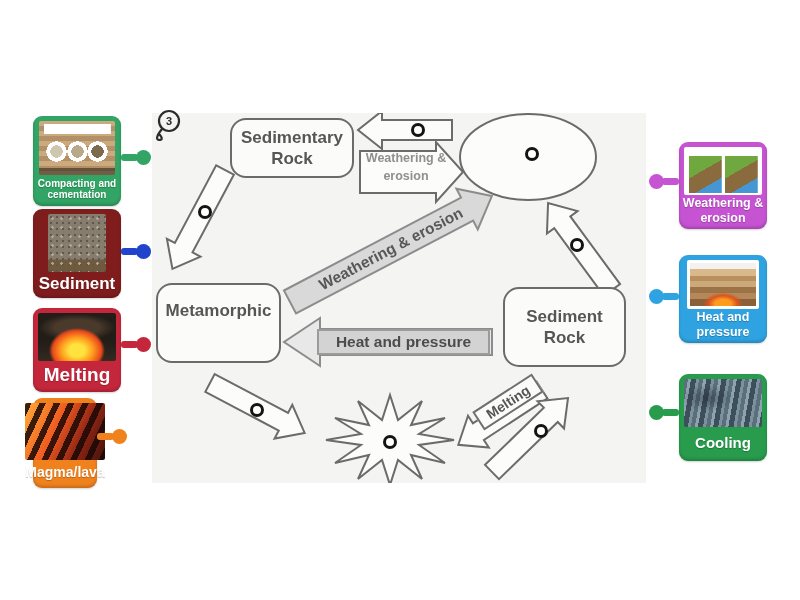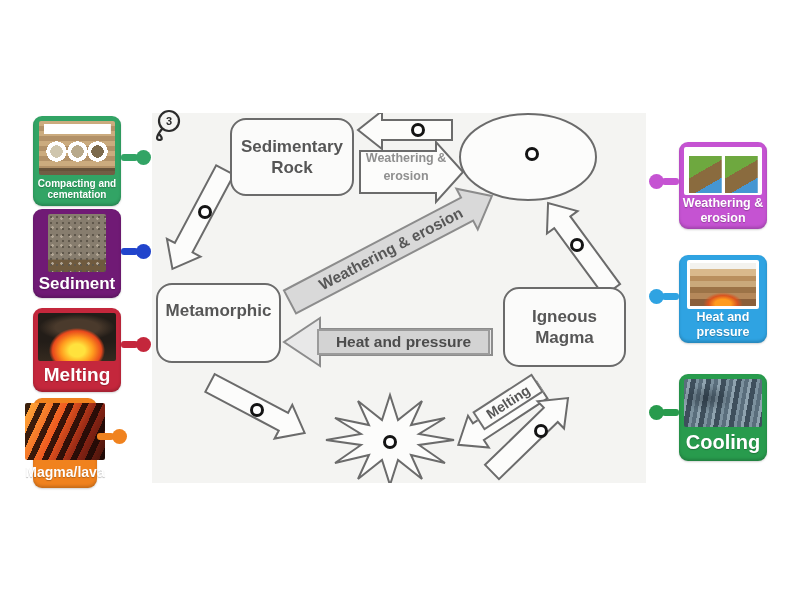--- a/index.html
+++ b/index.html
@@ -7,21 +7,21 @@
   .stage{position:relative;width:800px;height:600px;}
 
   
   .diagram{position:absolute;left:152px;top:113px;width:494px;height:370px;background:#f4f4f2;}
   .diagram svg{position:absolute;left:0;top:0;}
 
   
   .node{position:absolute;border:2px solid #6b6b6b;border-radius:16px;background:#fbfbfa;
         display:flex;align-items:center;justify-content:center;text-align:center;
         color:#565656;font-weight:bold;font-size:17px;line-height:1.25;box-sizing:border-box;}
-  .node-sedimentary{left:230px;top:118px;width:124px;height:78px;}
+  .node-sedimentary{left:230px;top:118px;width:124px;height:60px;}
   .node-sedimentary span{width:112px;}
   .node-metamorphic{left:156px;top:283px;width:125px;height:80px;align-items:flex-start;padding-top:15px;}
   .node-igneous{left:503px;top:287px;width:123px;height:80px;}
   .node-igneous span{width:80px;}
 
   
   .cycle-title{position:absolute;left:402px;top:304px;transform:translate(-50%,-50%);
         text-align:center;color:#4c4c4c;font-weight:bold;font-size:24px;line-height:30px;letter-spacing:.5px;white-space:nowrap;}
 
   
@@ -47,21 +47,21 @@
   .card{position:absolute;border-radius:9px;display:flex;flex-direction:column;align-items:center;
         box-sizing:border-box;cursor:grab;box-shadow:inset 0 -2px 3px rgba(0,0,0,.18), 0 1px 2px rgba(0,0,0,.18);}
   .card .label{flex:1;display:flex;align-items:center;justify-content:center;text-align:center;
         color:#ffffff;font-weight:bold;line-height:1.15;padding:1px 3px 4px;
         text-shadow:0 1px 1px rgba(0,0,0,.25);}
   .card .img{margin-top:5px;border-radius:2px;}
   .pin-line{position:absolute;height:7px;border-radius:3px;}
   .pin-dot{position:absolute;width:15px;height:15px;border-radius:50%;}
 
   .c-green1{background:#32a465;}  .p-green1{background:#32a465;}
-  .c-blue1{background:#701a75;align-items:center;}   .p-blue1{background:#2144cc;}
+  .c-blue1{background:#7f1d1d;align-items:center;}   .p-blue1{background:#2144cc;}
   .c-red1{background:#c4273c;}    .p-red1{background:#c4273c;}
   .c-orange1{background:#f0821e;} .p-orange1{background:#f0821e;}
   .c-purple1{background:#c553d2;} .p-purple1{background:#c553d2;}
   .c-skyblue1{background:#2fa3e2;}.p-skyblue1{background:#2fa3e2;}
   .c-green2{background:#289b4d;}  .p-green2{background:#289b4d;}
 
   
   .img-compaction{width:76px;height:54px;background-color:#c2a275;
     background-image:
       linear-gradient(#ffffff,#ffffff),
@@ -153,21 +153,21 @@
     </svg>
   </div>
 
   <div class="node node-sedimentary">
     <span>Sedimentary Rock</span>
   </div>
   <div class="node node-metamorphic">
     <span>Metamorphic</span>
   </div>
   <div class="node node-igneous">
-    <span>Igneous Magma</span>
+    <span>Sediment Rock</span>
   </div>
 
 
   <div class="lbl-weathering-small">Weathering &amp; erosion</div>
   <div class="lbl-weathering-big">Weathering &amp; erosion</div>
   <div class="lbl-heat">Heat and pressure</div>
   <div class="lbl-melting">Melting</div>
 
   <div class="zoom-badge">
     <svg width="40" height="40" viewBox="0 0 40 40">
@@ -224,16 +224,16 @@
     <div class="pin-line p-skyblue1" style="left:-17px;top:38px;width:17px;"></div>
     <div class="pin-dot p-skyblue1" style="left:-30px;top:34px;"></div>
     <div class="img img-strata"></div>
     <div class="label" style="font-size:12.5px;">Heat and pressure</div>
   </div>
 
   <div class="card c-green2" style="left:679px;top:374px;width:88px;height:87px;">
     <div class="pin-line p-green2" style="left:-17px;top:35px;width:17px;"></div>
     <div class="pin-dot p-green2" style="left:-30px;top:31px;"></div>
     <div class="img img-cooled"></div>
-    <div class="label" style="font-size:20px;">Cooling</div>
+    <div class="label" style="font-size:15px;">Cooling</div>
   </div>
 
 </div>
 
 </body></html>

